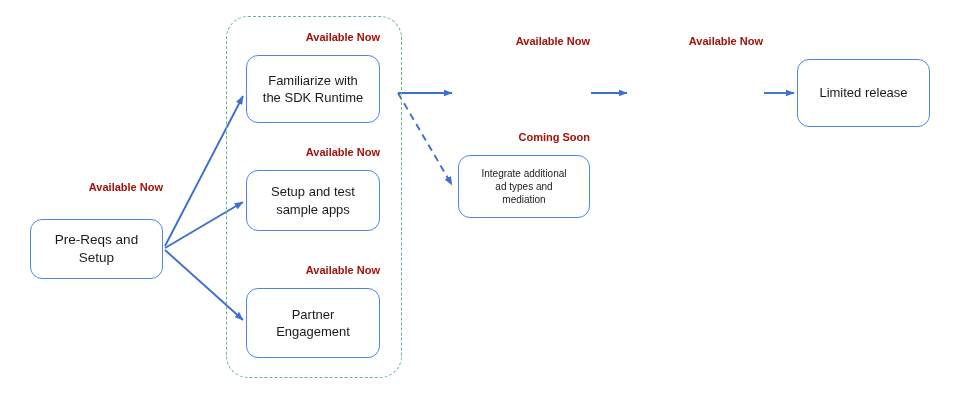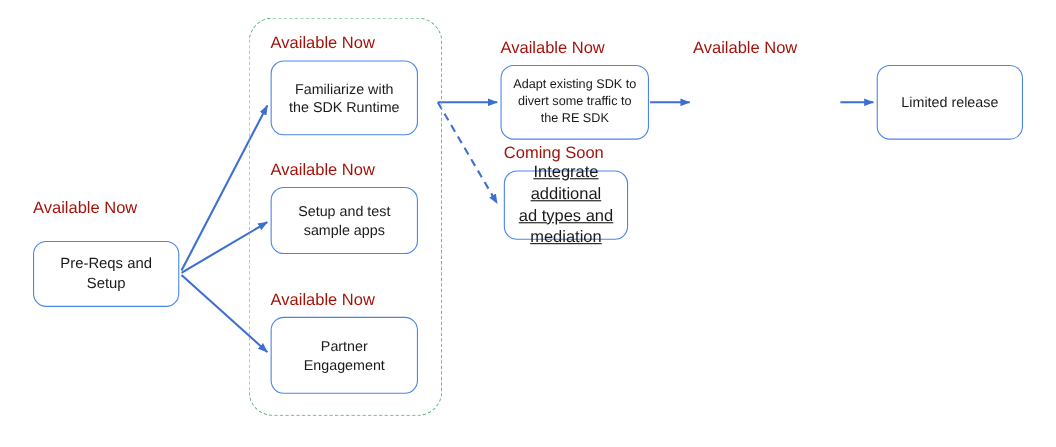--- a/index.html
+++ b/index.html
@@ -38,23 +38,23 @@
     padding: 2px 6px;
     z-index: 2;
   }
   .node-text {
     white-space: pre-line;
     display: block;
   }
   .label {
     position: absolute;
     color: #a3120a;
-    font-size: 15px;
-    font-weight: 400;
-    text-align: left;
+    font-size: 11px;
+    font-weight: 700;
+    text-align: right;
     white-space: nowrap;
     z-index: 2;
   }
   .group-box {
     position: absolute;
     box-sizing: border-box;
     border: 1.8px dashed #5fba7d;
     border-radius: 22px;
     background: transparent;
     z-index: 1;
@@ -62,21 +62,21 @@
 
   
   #group-left-track { left: 226px; top: 16px; width: 176px; height: 362px; }
 
   
   #node-prereqs       { left: 30px;  top: 219px; width: 133px; height: 60px;  font-size: 13.5px; }
   #node-familiarize   { left: 246px; top: 55px;  width: 134px; height: 68px;  font-size: 13px; }
   #node-setup-test    { left: 246px; top: 170px; width: 134px; height: 61px;  font-size: 13px; }
   #node-partner       { left: 246px; top: 288px; width: 134px; height: 70px;  font-size: 13px; }
   #node-adapt-sdk     { left: 455px; top: 59px;  width: 135px; height: 68px;  font-size: 11.5px; }
-  #node-integrate-ads { left: 458px; top: 155px; width: 113px; height: 63px;  font-size: 15px; text-decoration: underline; }
+  #node-integrate-ads { left: 458px; top: 155px; width: 132px; height: 63px;  font-size: 10px; }
   #node-test-locally  { left: 630px; top: 59px;  width: 133px; height: 68px;  font-size: 13px; }
   #node-limited-rel   { left: 797px; top: 59px;  width: 133px; height: 68px;  font-size: 13px; }
 
   
   #label-prereqs       { left: 30px;  top: 181px; width: 133px; }
   #label-familiarize   { left: 246px; top: 31px;  width: 134px; }
   #label-setup-test    { left: 246px; top: 146px; width: 134px; }
   #label-partner       { left: 246px; top: 264px; width: 134px; }
   #label-adapt-sdk     { left: 455px; top: 35px;  width: 135px; }
   #label-integrate-ads { left: 458px; top: 131px; width: 132px; }
@@ -134,25 +134,20 @@
   <div class="node" id="node-setup-test">
     <span class="node-text">Setup and test
 sample apps</span>
   </div>
 
   <div class="node" id="node-partner">
     <span class="node-text">Partner
 Engagement</span>
   </div>
 
-  <div class="node" id="node-adapt-sdk">
-    <span class="node-text">Adapt existing SDK to
-divert some traffic to
-the RE SDK</span>
-  </div>
 
   <div class="node" id="node-integrate-ads">
     <span class="node-text">Integrate additional
 ad types and
 mediation</span>
   </div>
 
 
   <div class="node" id="node-limited-rel">
     <span class="node-text">Limited release</span>

